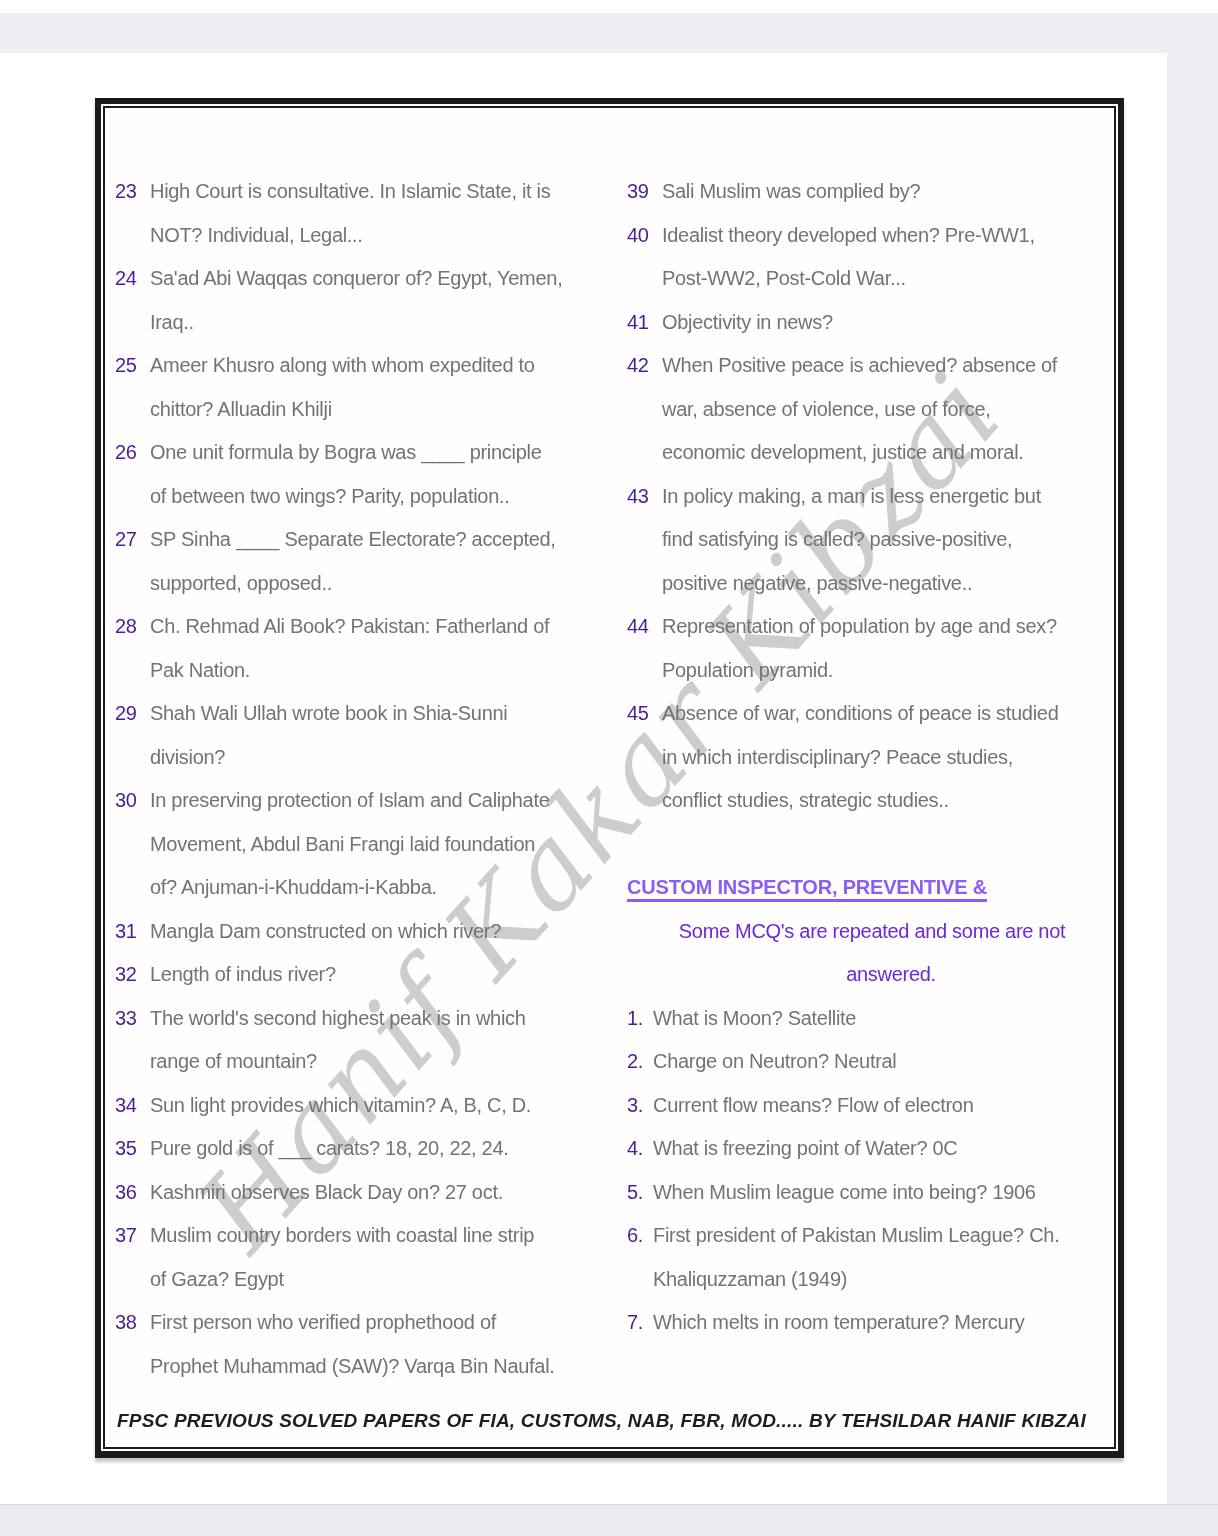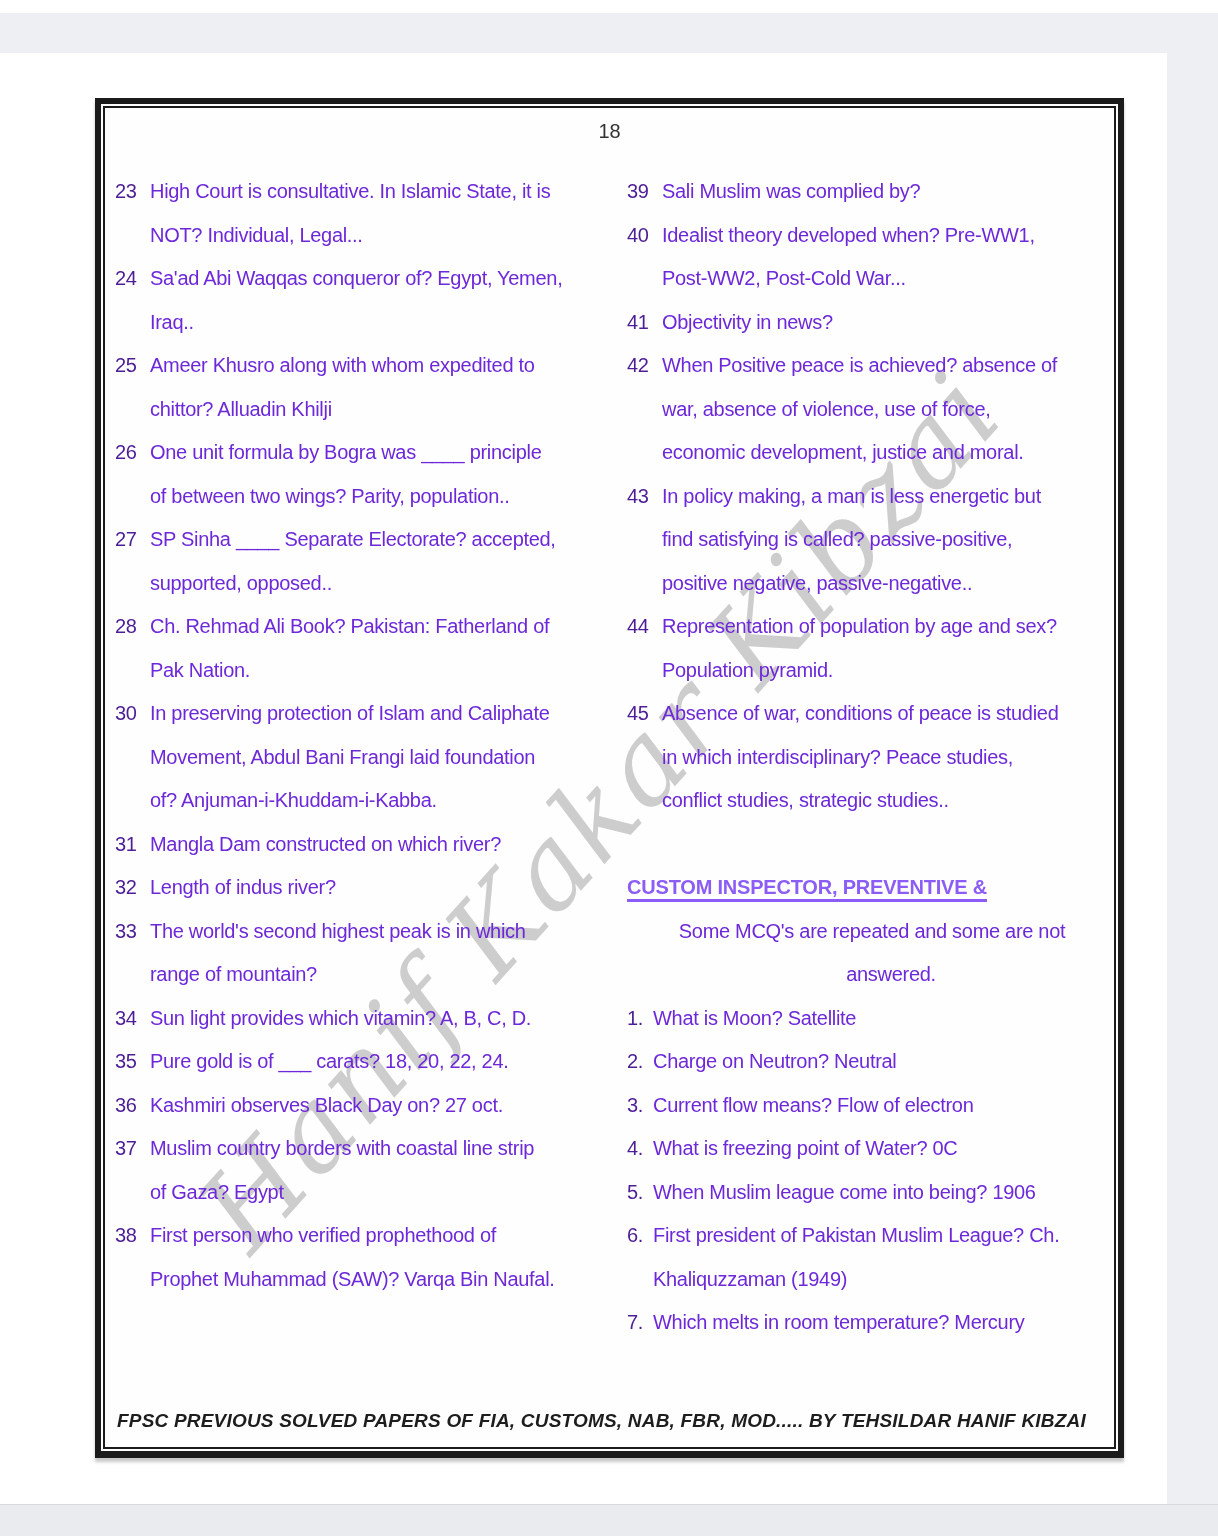--- a/index.html
+++ b/index.html
@@ -30,21 +30,21 @@
     font-size:112px;letter-spacing:3px;white-space:nowrap;
     color:#a6a6a6;opacity:.55;
   }
 
   .col{position:absolute;top:66px;}
   #left-items{left:14px;width:505px;}
   #col-right{left:526px;width:490px;}
 
   .q-item{display:flex;align-items:flex-start;}
   .q-num{flex:none;width:35px;font-size:20px;line-height:43.5px;color:#4c1d95;letter-spacing:-0.3px;}
-  .q-text{flex:1;font-size:20px;line-height:43.5px;color:#6d28d9;white-space:pre;letter-spacing:-0.3px;}
+  .q-text{flex:1;font-size:20px;line-height:43.5px;color:#737373;white-space:pre;letter-spacing:-0.3px;}
   #sec-items .q-num{width:26px;}
 
   .gap-line{height:43.5px;}
 
   .sec-h .line{
     font-size:20px;line-height:43.5px;font-weight:bold;color:#8b5cf6;letter-spacing:-0.2px;
     text-decoration:underline;text-decoration-thickness:2.5px;text-underline-offset:5px;
   }
   .sec-h .line.ind{padding-left:35px;}
 
@@ -60,21 +60,20 @@
 </head>
 <body>
 
 <div class="band-top"></div>
 <div class="band-right"></div>
 <div class="band-bottom"></div>
 
 <div class="page">
   <div class="watermark">Hanif Kakar Kibzai</div>
   <div class="inner"></div>
-  <div class="pageno">18</div>
 
   <div class="col" id="left-items">
   <div class="q-item">
     <div class="q-num">23</div>
     <div class="q-text">High Court is consultative. In Islamic State, it is
 NOT? Individual, Legal...</div>
   </div>
 
   <div class="q-item">
     <div class="q-num">24</div>
@@ -99,20 +98,25 @@
     <div class="q-text">SP Sinha ____ Separate Electorate? accepted,
 supported, opposed..</div>
   </div>
 
   <div class="q-item">
     <div class="q-num">28</div>
     <div class="q-text">Ch. Rehmad Ali Book? Pakistan: Fatherland of
 Pak Nation.</div>
   </div>
 
+  <div class="q-item">
+    <div class="q-num">29</div>
+    <div class="q-text">Shah Wali Ullah wrote book in Shia-Sunni
+division?</div>
+  </div>
 
   <div class="q-item">
     <div class="q-num">30</div>
     <div class="q-text">In preserving protection of Islam and Caliphate
 Movement, Abdul Bani Frangi laid foundation
 of? Anjuman-i-Khuddam-i-Kabba.</div>
   </div>
 
   <div class="q-item">
     <div class="q-num">31</div>

